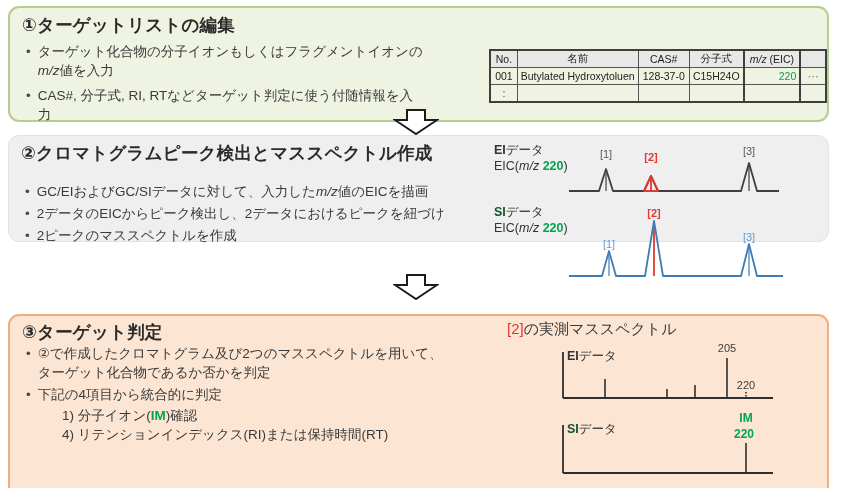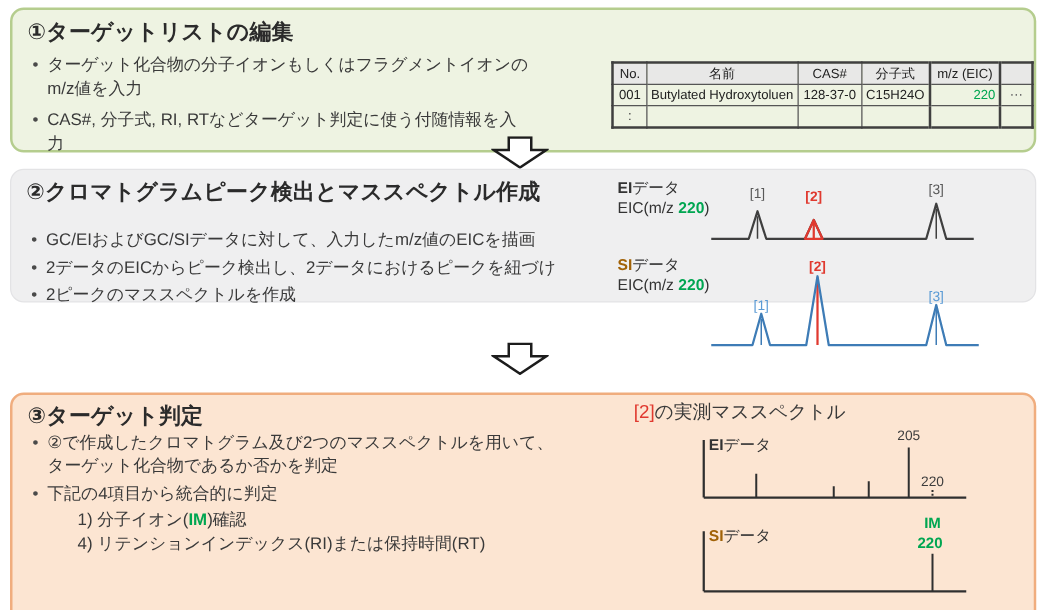--- a/index.html
+++ b/index.html
@@ -6,25 +6,25 @@
   .stage{position:relative;width:841px;height:488px;background:#ffffff;overflow:hidden;
          font-family:"Liberation Sans","DejaVu Sans",sans-serif;color:#333;}
   .stepbox{position:absolute;left:8px;width:821px;border-radius:11px;box-sizing:border-box;}
   .box1{top:6px;height:116px;background:#eef3e2;border:2px solid #b5cd8e;}
   .box2{top:135px;height:107px;background:#efeff0;border:1px solid #e3e3e5;}
   .box3{top:314px;height:195px;background:#fce5d2;border:2px solid #f0ad7e;}
   .boxtitle{position:absolute;left:12px;top:5px;font-size:17.5px;font-weight:bold;color:#2b2b2b;letter-spacing:.2px;}
   .bullets{position:absolute;left:16px;}
   .bullet{display:flex;gap:7px;font-size:13.5px;color:#3a3a3a;line-height:1.42;margin-bottom:3px;}
   .dot{flex:0 0 auto;color:#4a4a4a;}
-  .i{}
+  .i{font-style:italic;}
   .b{font-weight:bold;}
   .g{color:#00a651;font-weight:bold;}
   .r{color:#e0392f;}
-  .blue{color:#a16207;font-weight:bold;}
+  .blue{color:#14532d;font-weight:bold;}
   
   .ttable{position:absolute;left:479px;top:41px;border-collapse:collapse;font-size:10.5px;color:#222;
           border:2px solid #3f3f3f;table-layout:fixed;}
   .ttable th,.ttable td{border:1px solid #555;padding:1px 3px;height:17px;box-sizing:border-box;
           overflow:hidden;white-space:nowrap;font-weight:normal;text-align:center;}
   .ttable th{background:#e8e8e7;}
   .col-mz{border-left:2px solid #3f3f3f !important;border-right:2px solid #3f3f3f !important;}
   .c-bold{font-weight:bold;}
   .c-mz{color:#00a651;font-weight:bold;text-align:right !important;}
   .c-dots{color:#6d6d6d;text-align:center !important;}

